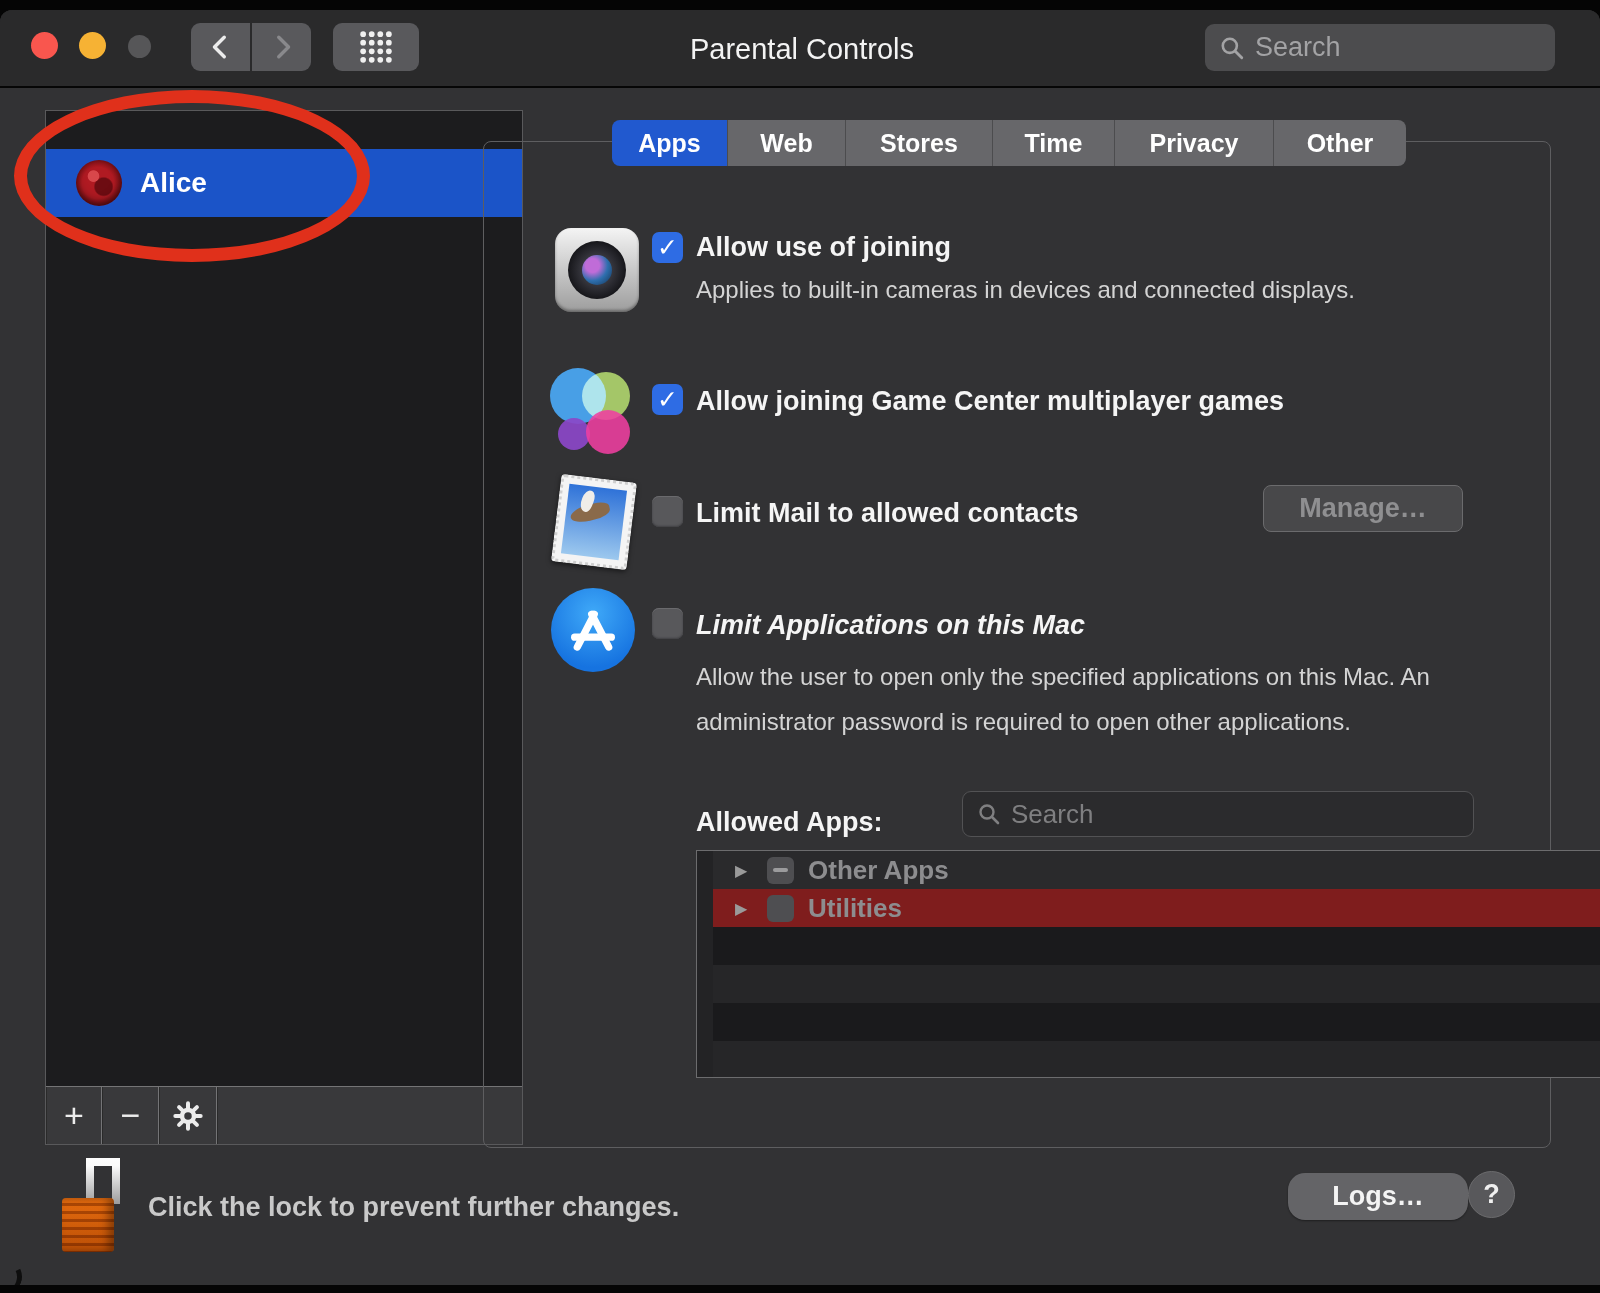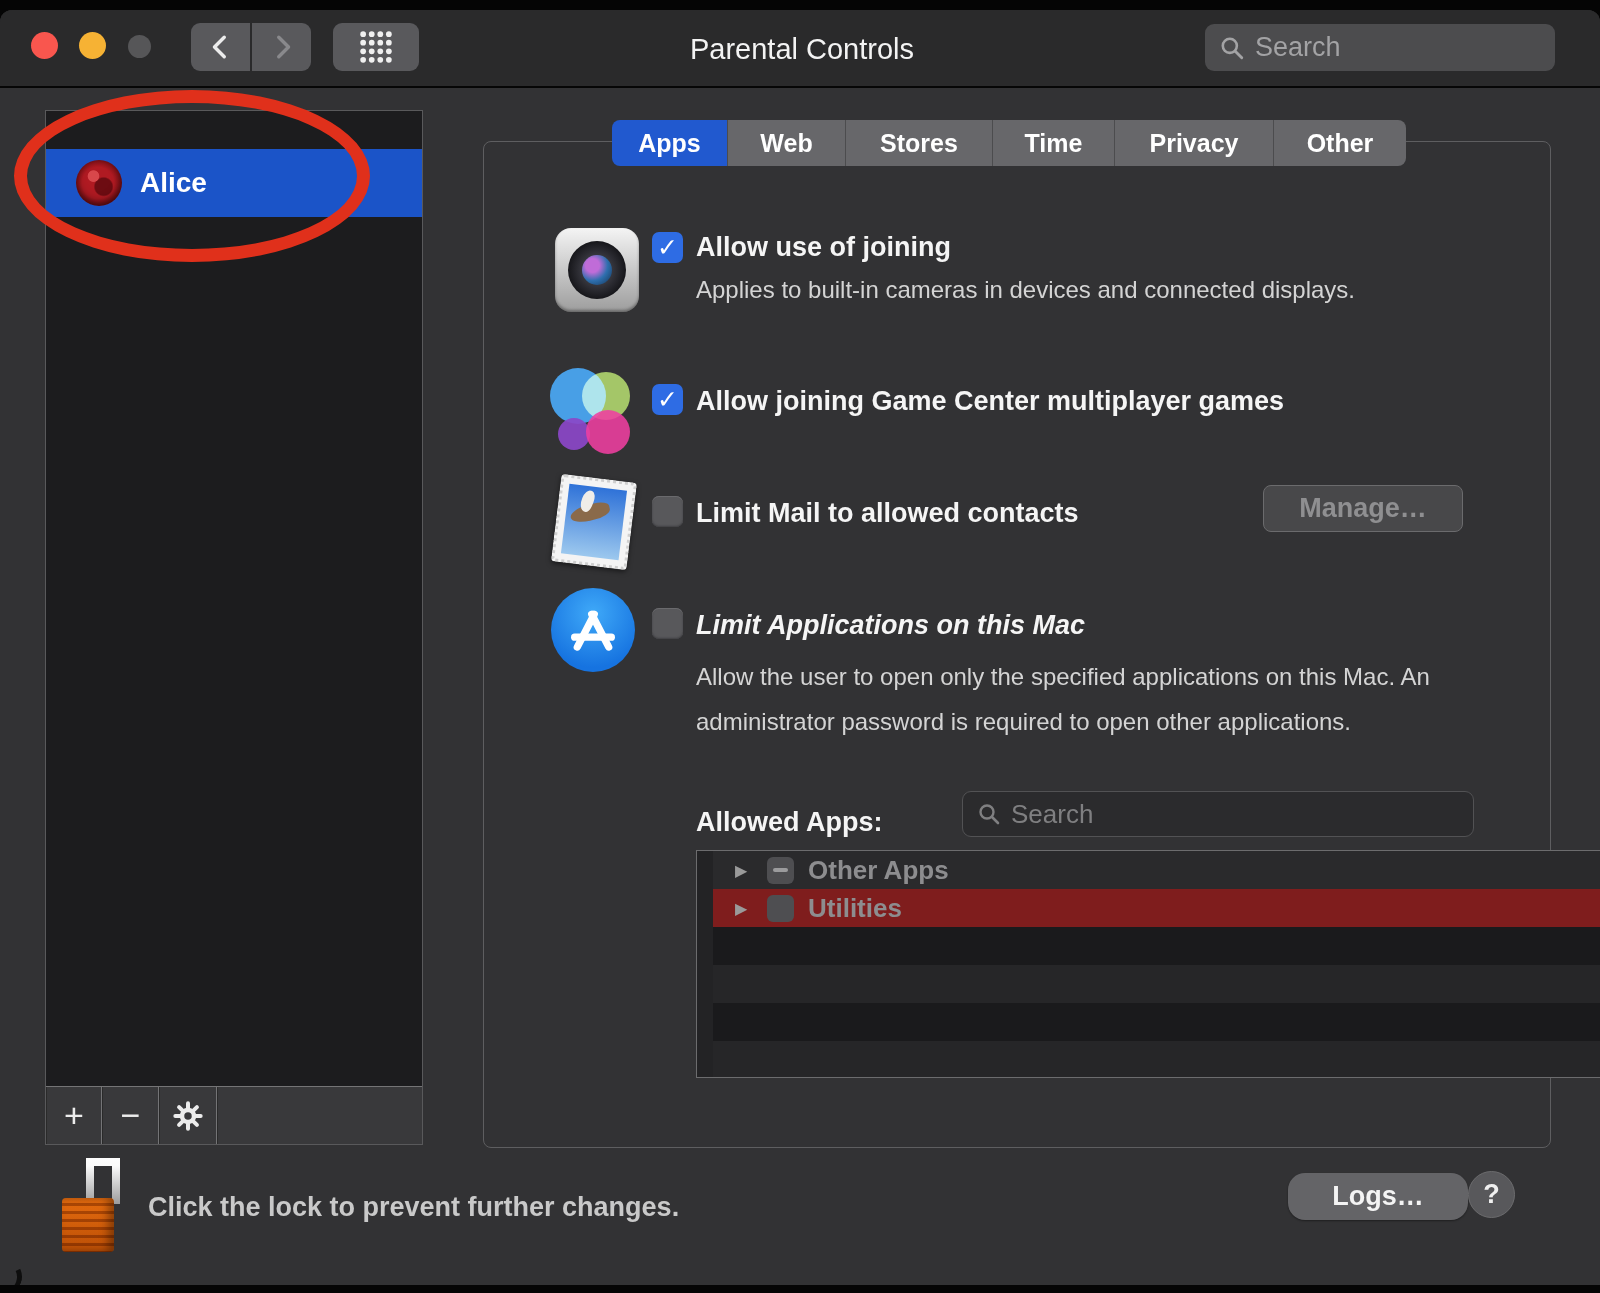--- a/index.html
+++ b/index.html
@@ -17,21 +17,21 @@
   .light.gray { left:128px; top:25px; width:23px; height:23px; background:#565658; }
   .navbtn { position:absolute; top:13px; height:48px; background:#59595c; border-radius:9px; display:flex; align-items:center; justify-content:center; }
   .navbtn.back { left:191px; width:59px; border-radius:9px 0 0 9px; }
   .navbtn.fwd { left:252px; width:59px; border-radius:0 9px 9px 0; }
   .navbtn.grid { left:333px; width:86px; }
   .win-title { position:absolute; top:0; left:434px; right:430px; height:78px; line-height:78px; text-align:center; color:#f3f3f3; font-size:29px; font-weight:400; }
   .tb-search { position:absolute; top:14px; left:1205px; width:350px; height:47px; background:#4c4c4e; border-radius:9px; display:flex; align-items:center; padding-left:14px; }
   .tb-search input { background:transparent; border:none; outline:none; color:#c9c9c9; font-size:27px; width:270px; margin-left:10px; font-family:inherit; }
   .tb-search input::placeholder { color:#a3a3a5; }
   
-  .sidebar { position:absolute; left:45px; top:100px; width:378px; height:1035px; border:1px solid #59595b; background:#1c1c1e; }
+  .sidebar { position:absolute; left:45px; top:100px; width:478px; height:1035px; border:1px solid #59595b; background:#1c1c1e; }
   .user-row { position:absolute; left:0; top:38px; width:100%; height:68px; background:#1b54c8; display:flex; align-items:center; }
   .rose { width:46px; height:46px; border-radius:50%; margin-left:30px;
     background:
       radial-gradient(circle at 38% 35%, #d8474b 0 13%, rgba(0,0,0,0) 15%),
       radial-gradient(circle at 60% 58%, #6d0c12 0 22%, rgba(0,0,0,0) 26%),
       radial-gradient(circle at 48% 50%, #b01a22 0 48%, #7d1016 70%, #4f080c 100%);
     box-shadow: inset 0 -4px 8px rgba(0,0,0,.5);
   }
   .user-name { color:#fff; font-size:28px; font-weight:700; margin-left:18px; }
   .sb-footer { position:absolute; left:0; bottom:0; width:100%; height:58px; background:#39393b; display:flex; border-top:1px solid #747476; }

